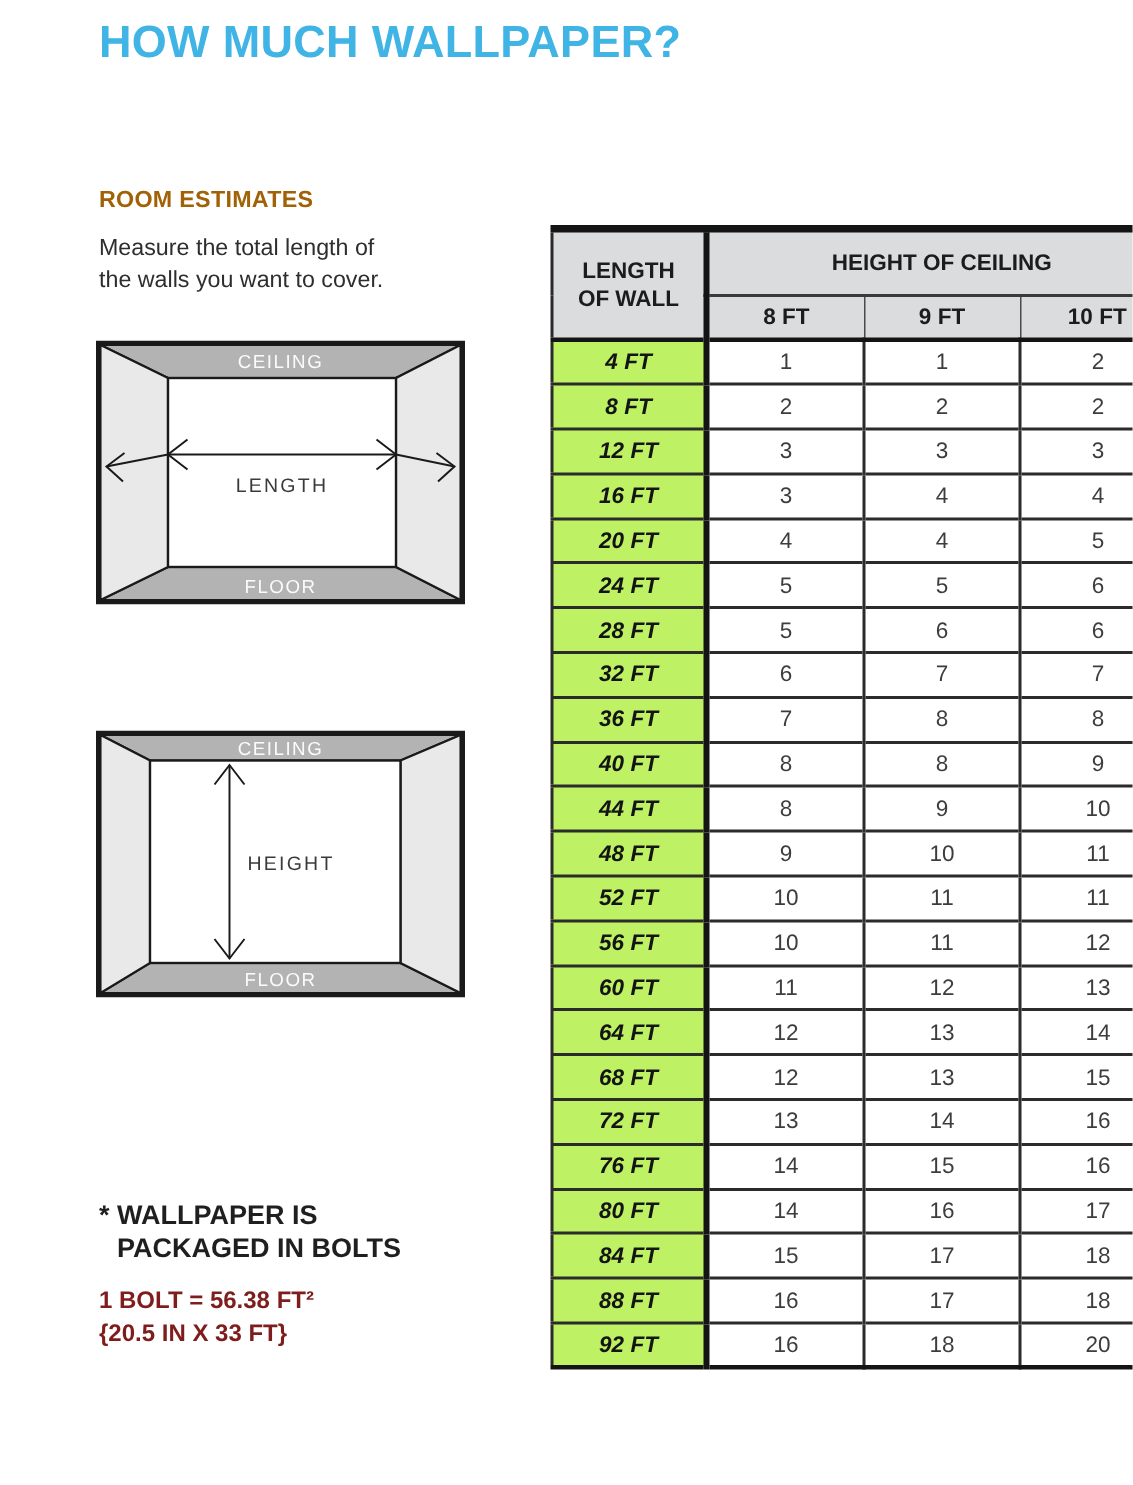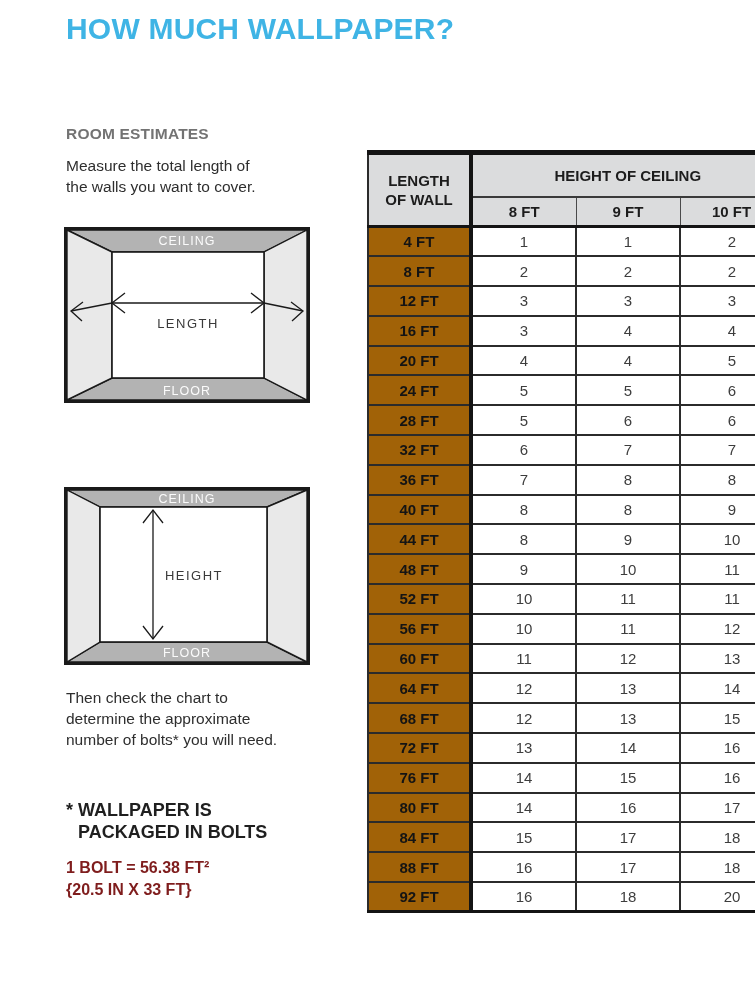--- a/index.html
+++ b/index.html
@@ -6,21 +6,21 @@
   html,body { background:#ffffff; }
   .page {
     position:relative; width:755px; height:969px; background:#ffffff;
     font-family:"Liberation Sans", sans-serif; color:#2e2e2e; overflow:hidden;margin-left:45px;
   }
   .page-title {
     position:absolute; left:21px; top:12px;
     font-size:30px; font-weight:bold; color:#3fb4e5; letter-spacing:0.2px;
   }
   .section-heading {
-    position:absolute; font-size:15.5px; font-weight:bold; color:#737373; letter-spacing:0.2px;
+    position:absolute; font-size:15.5px; font-weight:bold; color:#a16207; letter-spacing:0.2px;
   }
   .lh { left:21px; top:125px; }
   .rh { left:322px; top:125px; width:415px; text-align:center; }
   .para {
     position:absolute; left:21px; width:290px;
     font-size:15.5px; line-height:21px; color:#2e2e2e; white-space:pre-line;
   }
   .p1 { top:155px; }
   .p2 { top:425px; }
   .p3 { top:687px; }
@@ -47,22 +47,22 @@
     border-right:1px solid #4a4a4a;
   }
   .bolt-table th.corner {
     width:103px; border-right:4px solid #141414;
     font-size:15px; line-height:19px; white-space:pre-line;
   }
   .bolt-table th.group { height:44px; border-bottom:2px solid #3a3a3a; }
   .bolt-table thead tr.sub th { height:30px; }
   .bolt-table thead { border-bottom:3px solid #141414; }
   .bolt-table tbody th {
-    background:#a16207; color:#141414; font-size:15px; font-weight:bold;
-    border-right:4px solid #141414; height:29.8px;
+    background:#bef264; color:#141414; font-size:15px; font-weight:bold;
+    border-right:4px solid #141414; height:29.8px;font-style:italic;
   }
   .bolt-table tbody td {
     background:#ffffff; color:#3d3d3d; font-size:15px; text-align:center;
     height:29.8px;
   }
   .bolt-table tbody tr { border-top:2px solid #2b2b2b; }
   .bolt-table tbody td + td { border-left:2px solid #2b2b2b; }
   .bolt-table { border-bottom:3px solid #141414; }
   
   .svg-room-label { font-family:"Liberation Sans", sans-serif; font-size:12.5px; fill:#fbfbfb; letter-spacing:1px; }
@@ -112,23 +112,20 @@
     <g stroke="#1a1a1a" stroke-width="1.3" fill="none">
       <line x1="89" y1="23" x2="89" y2="152"></line>
       <polyline points="79,36 89,23 99,36"></polyline>
       <polyline points="79,139 89,152 99,139"></polyline>
     </g>
     <text class="svg-room-label" x="123" y="16" text-anchor="middle">CEILING</text>
     <text class="svg-room-label" x="123" y="170" text-anchor="middle">FLOOR</text>
     <text class="svg-measure-label" x="130" y="93" text-anchor="middle">HEIGHT</text>
   </svg>
 
-  <p class="para p3">Then check the chart to
-determine the approximate
-number of bolts* you will need.</p>
 
   <p class="footnote">* WALLPAPER IS
 PACKAGED IN BOLTS</p>
 
   <p class="bolt-info">1 BOLT = 56.38 FT²
 {20.5 IN X 33 FT}</p>
 
 
   <table class="bolt-table">
     <colgroup>

